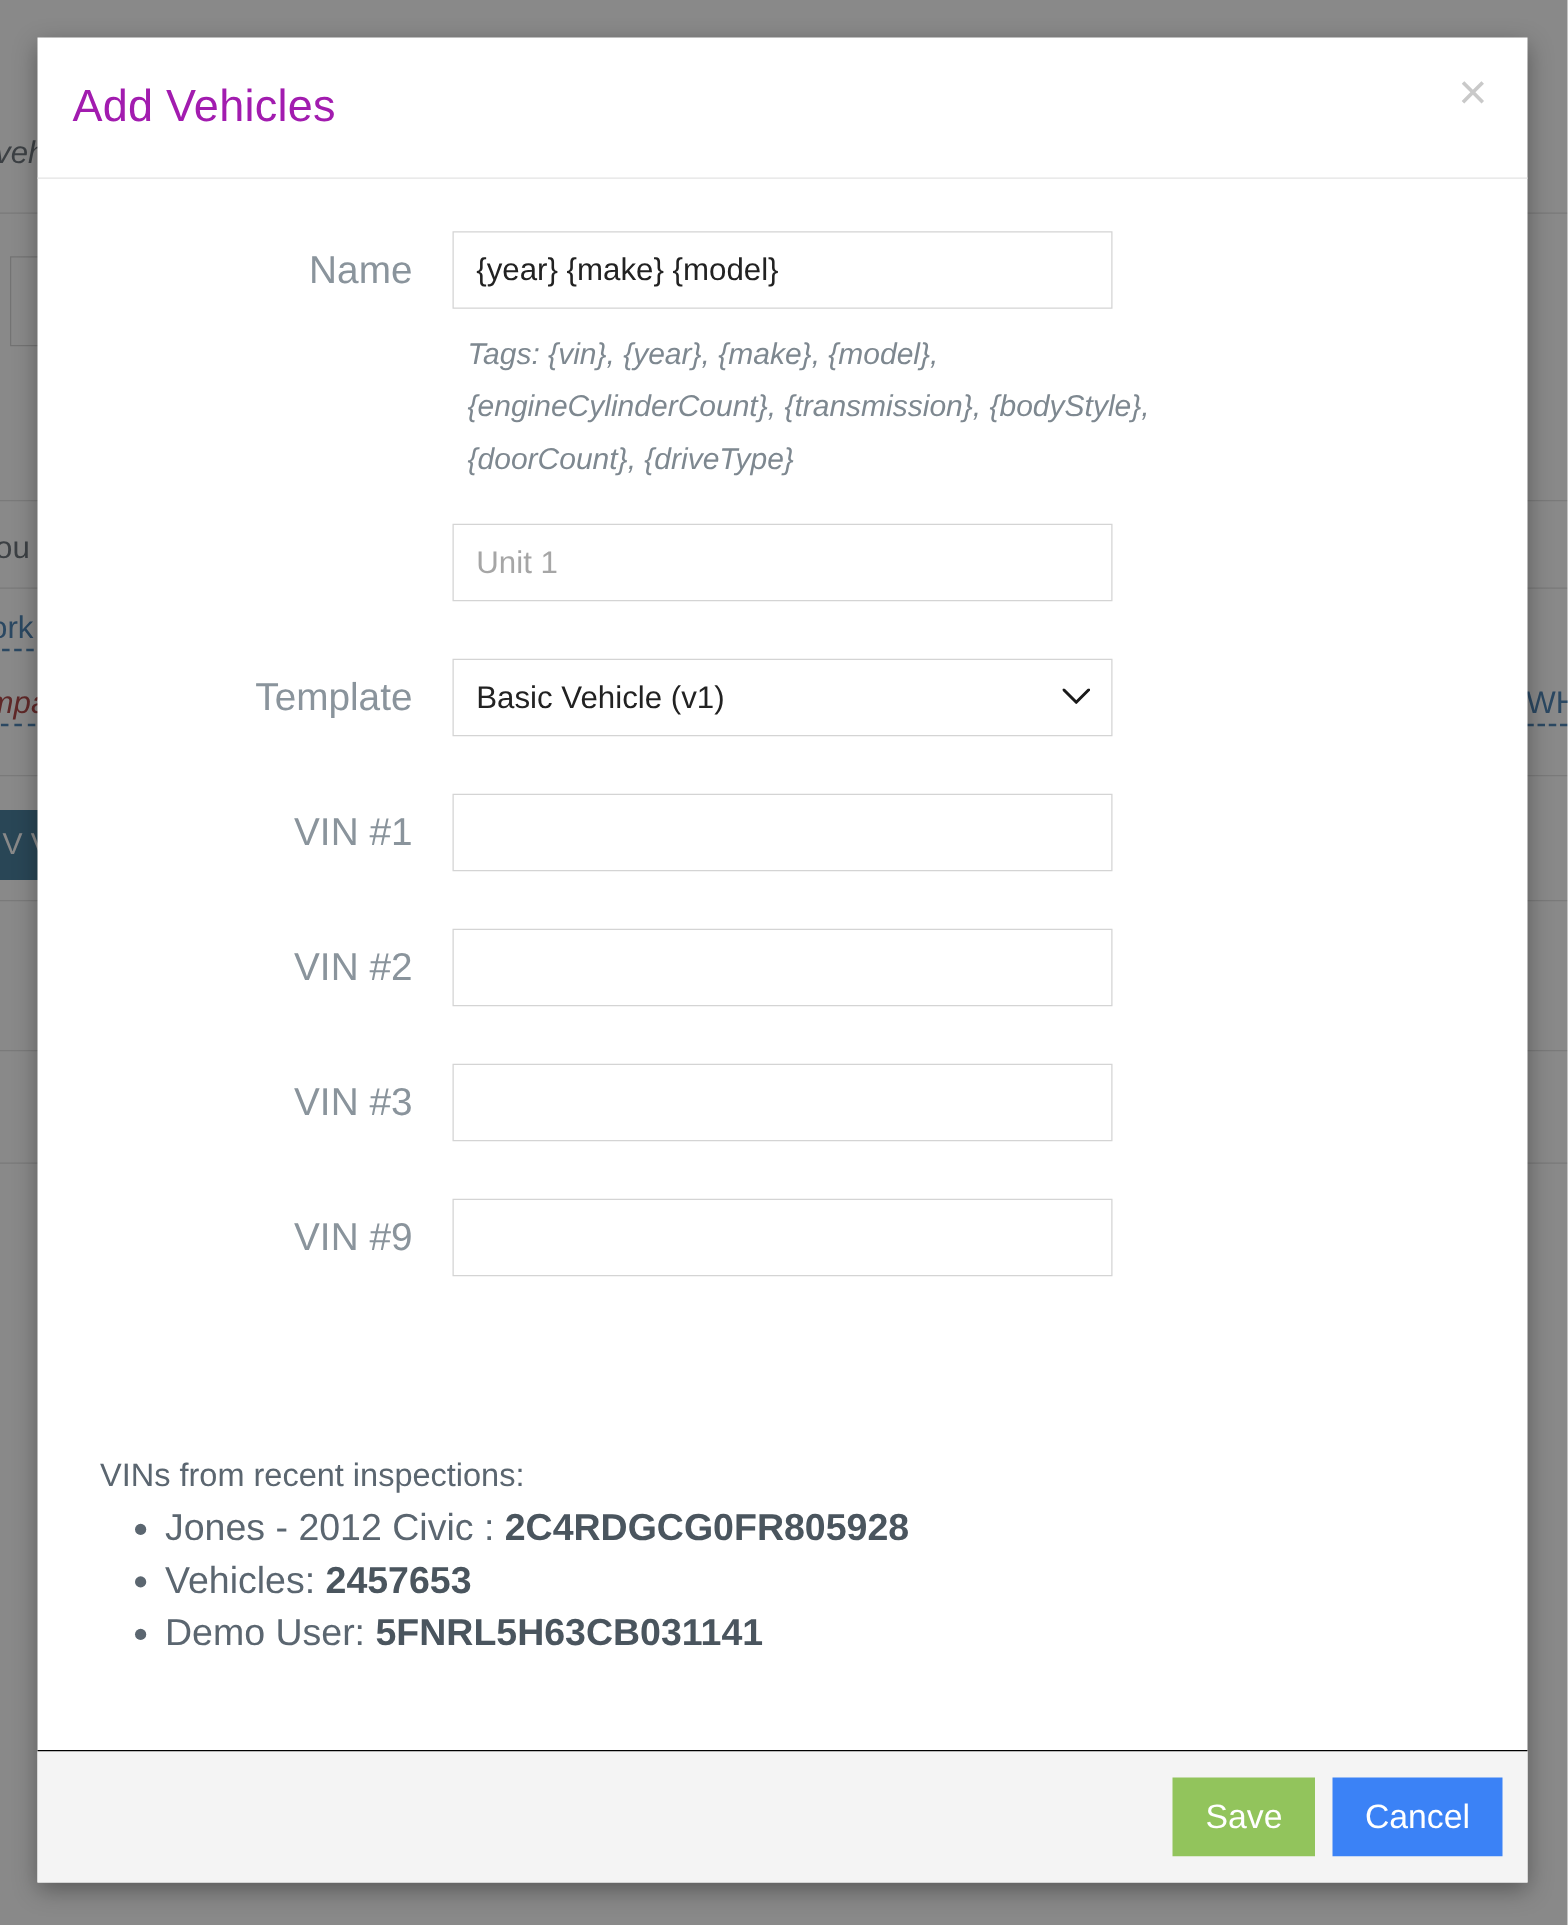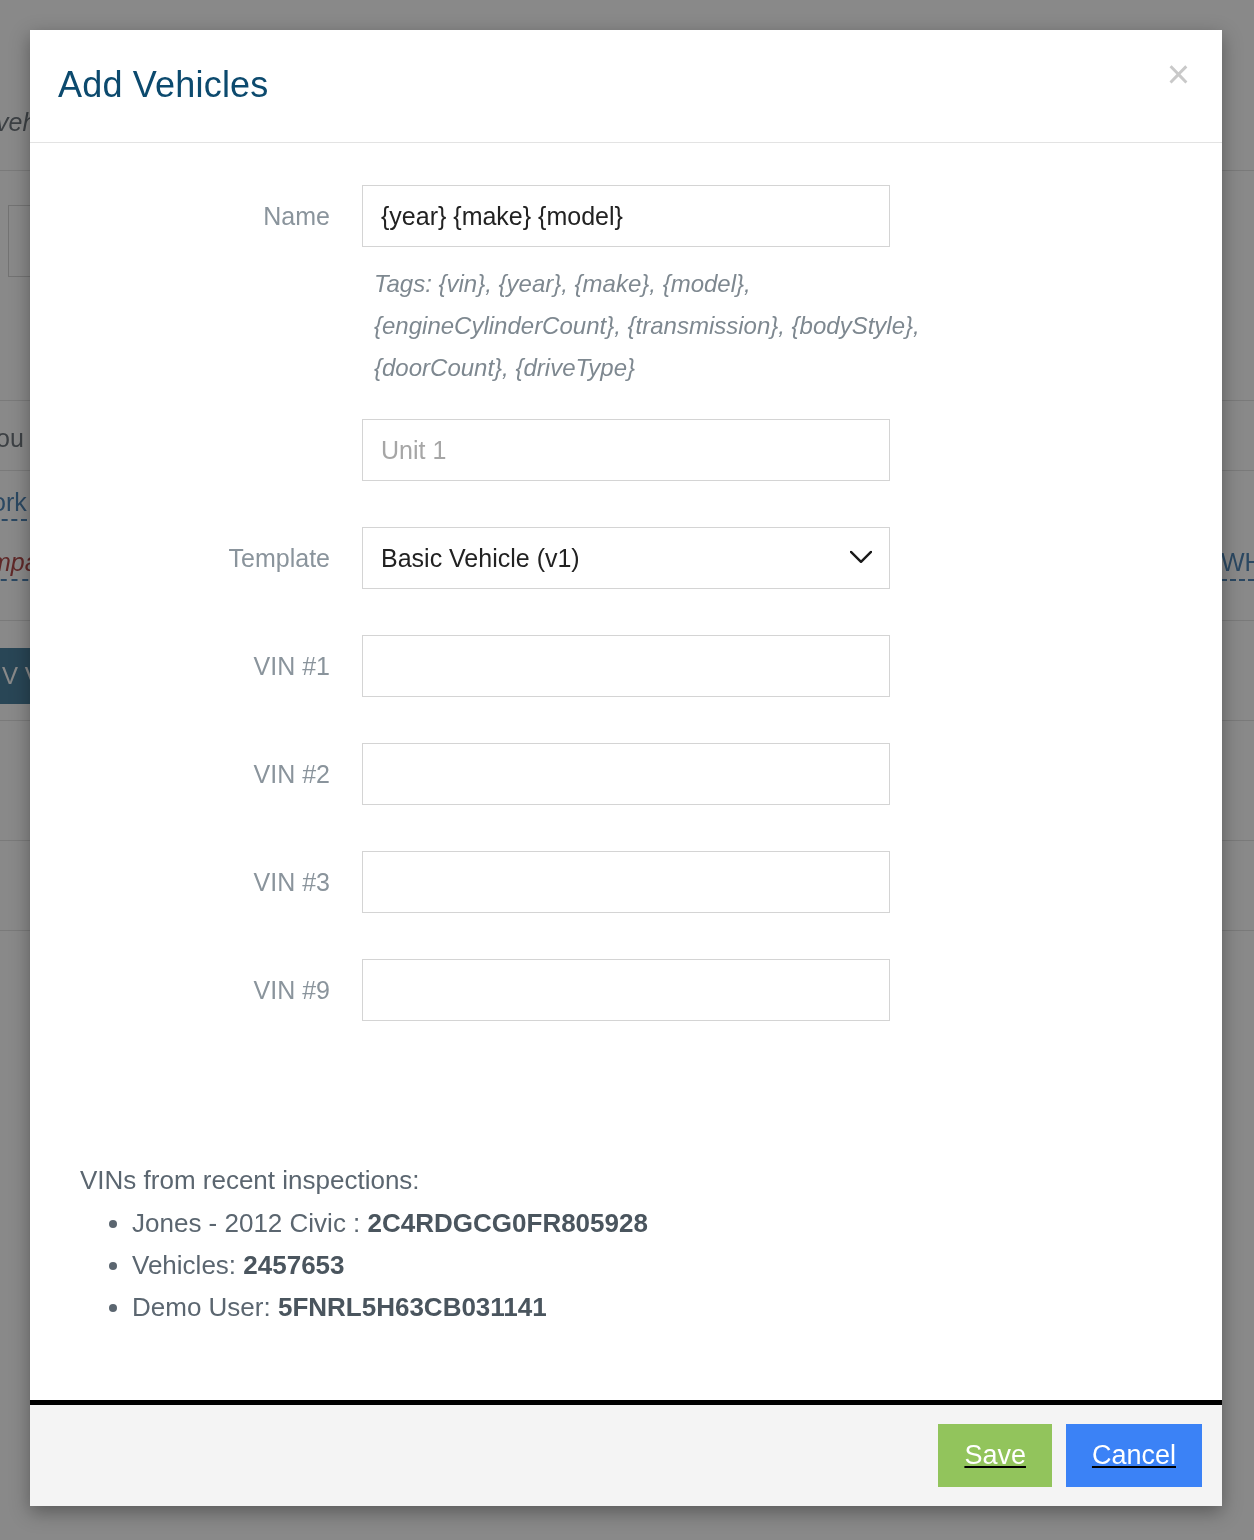--- a/index.html
+++ b/index.html
@@ -85,21 +85,21 @@
     position: relative;
     height: 113px;
     flex: 0 0 113px;
     border-bottom: 1px solid #e3e3e3;
   }
   .modal-title {
     position: absolute;
     left: 28px;
     top: 34px;
     font-size: 36px;
-    color: #0c4a6e;
+    color: #a21caf;
     font-weight: 400;
     letter-spacing: .2px;
   }
   .modal-close {
     position: absolute;
     right: 22px;
     top: 18px;
     font-size: 40px;
     line-height: 1;
     color: #c9c9c9;
@@ -120,21 +120,21 @@
   .form-row {
     position: absolute;
     left: 0; right: 0;
     height: 62px;
   }
   .form-label {
     position: absolute;
     left: 0;
     width: 300px;
     text-align: right;
-    font-size: 25px;
+    font-size: 31px;
     color: #8a949c;
     line-height: 62px;
   }
   .form-control {
     position: absolute;
     left: 332px;
     width: 528px;
     height: 62px;
     border: 1px solid #d4d4d4;
     background: #fff;
@@ -183,40 +183,39 @@
     color: #5b6670;
     margin: 0 0 6px 0;
     font-weight: 400;
   }
   .vins-list {
     margin: 0;
     padding-left: 52px;
     list-style: disc;
   }
   .vins-list li {
-    font-size: 26px;
+    font-size: 30px;
     color: #5b6670;
     line-height: 42px;
     margin-bottom: 0px;
   }
   .vins-list li .vin-code {
     font-weight: bold;
     color: #4a555e;
   }
 
   .modal-footer {
     flex: 0 0 106px;
     background: #f4f4f4;
-    border-top: 5px solid #000000;
+    border-top: 1px solid #000000;
     display: flex;
     align-items: center;
     justify-content: flex-end;
     padding-right: 20px;
     gap: 14px;
-    text-decoration: underline;
   }
   .btn {
     border: none;
     color: #fff;
     font-size: 27px;
     font-family: "Liberation Sans", sans-serif;
     padding: 0 26px;
     height: 63px;
     min-width: 112px;
     cursor: pointer;

